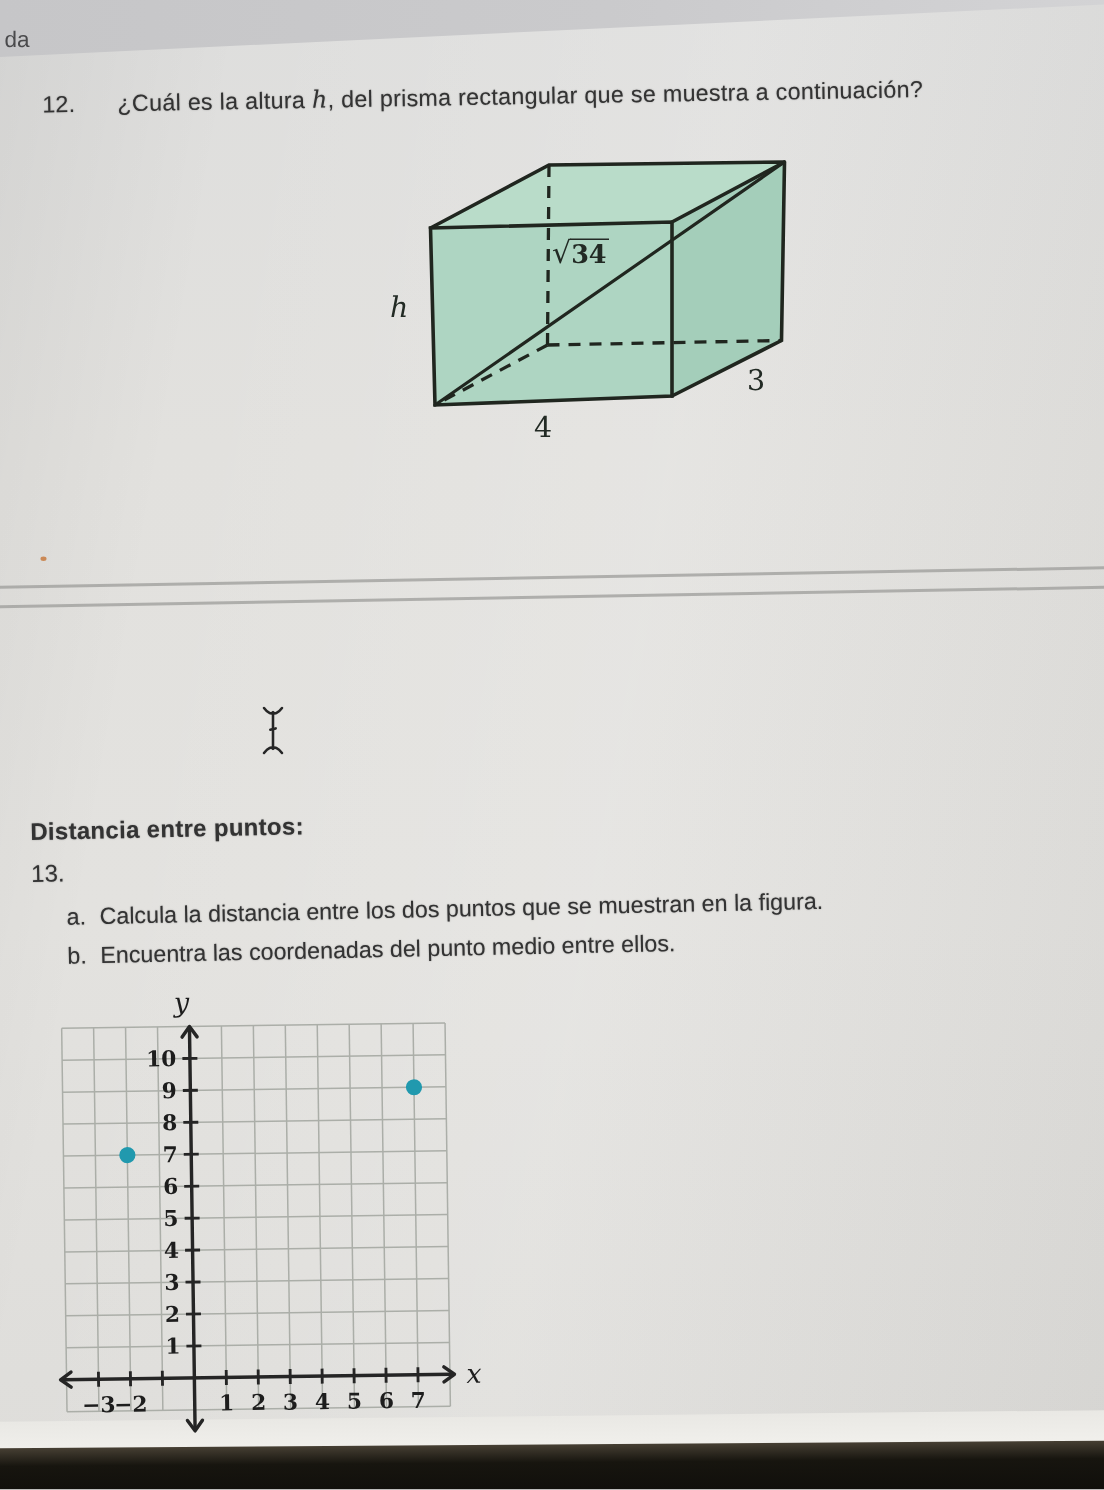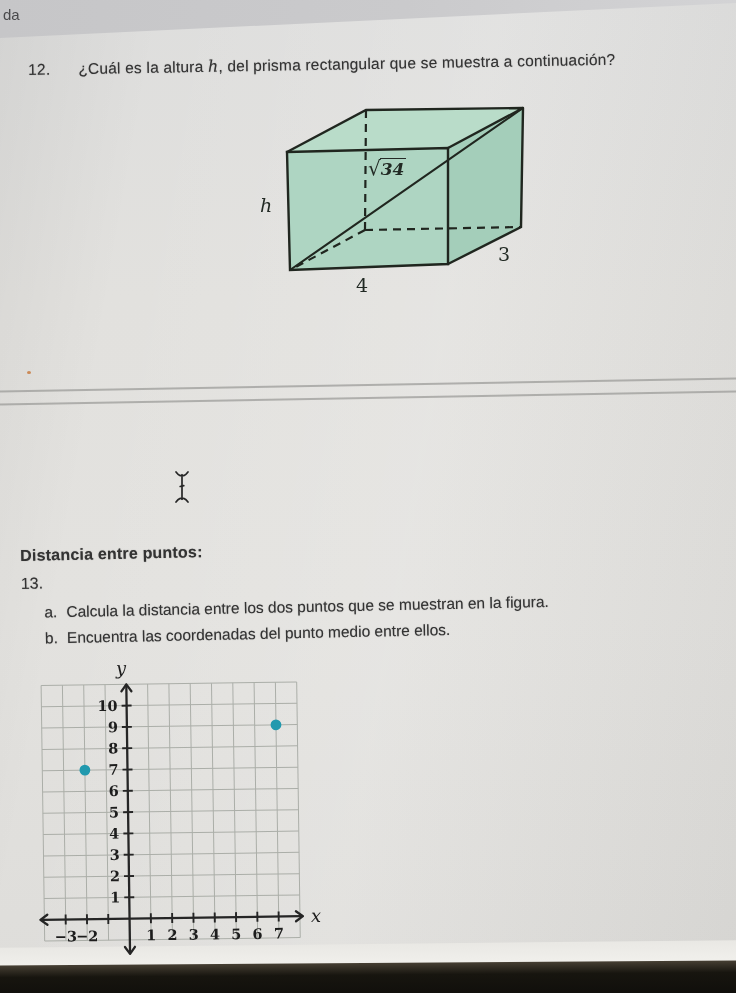--- a/index.html
+++ b/index.html
@@ -14,38 +14,38 @@
     color:#343434;
   }
   .abs{position:absolute;}
   
   .top-band{
     left:0;top:0;width:736px;height:42px;
     background:linear-gradient(to right,#c6c6c8 0%,#cacacc 55%,#d3d3d5 100%);
     -webkit-clip-path:polygon(0 0,736px 0,736px 3px,0 38px);
     clip-path:polygon(0 0,736px 0,736px 3px,0 38px);
   }
-  .corner-text{left:3px;top:6px;font-size:15px;color:#4a4a4c;}
+  .corner-text{left:3px;top:18px;font-size:15px;color:#4a4a4c;}
   
   .print{color:#333;text-shadow:0 0 1px rgba(50,50,50,.45);}
   .q12{
     left:28px;top:60px;width:700px;font-size:15.5px;letter-spacing:.2px;
     transform:rotate(-1deg);transform-origin:left top;
   }
   .q12 .qnum{margin-right:28px;}
   .mathvar{font-family:"DejaVu Serif", serif;font-style:italic;font-size:16px;}
   
   .prism-wrap{left:240px;top:95px;width:320px;height:215px;}
   .prism-label{position:absolute;font-family:"DejaVu Serif", serif;color:#222a24;}
   .lab-h{left:20px;top:99px;font-style:italic;font-size:19px;}
   .lab-3{left:258px;top:148px;font-size:19px;}
   .lab-4{left:116px;top:179px;font-size:19px;}
   .sqrt-label{left:128px;top:61px;font-size:17px;font-weight:600;white-space:nowrap;}
   .sqrt-label .rad{font-size:20px;font-weight:400;margin-right:-1px;}
-  .sqrt-label .radicand{border-top:1.6px solid #242a26;padding:0 2px 0 1px;font-style:italic;}
+  .sqrt-label .radicand{border-top:1.6px solid #242a26;padding:0 2px 0 1px;}
   
   .divline{left:-10px;width:756px;height:1.8px;background:#9c9c99;opacity:.75;transform:rotate(-1deg);}
   .speck{left:27px;top:371px;width:4px;height:3px;border-radius:50%;background:#c87a3e;opacity:.85;}
   
   .section13{
     left:20px;top:546px;width:640px;
     transform:rotate(-1.2deg);transform-origin:left top;
     font-size:16px;
   }
   .sec-head{font-weight:bold;line-height:19px;letter-spacing:.2px;}

